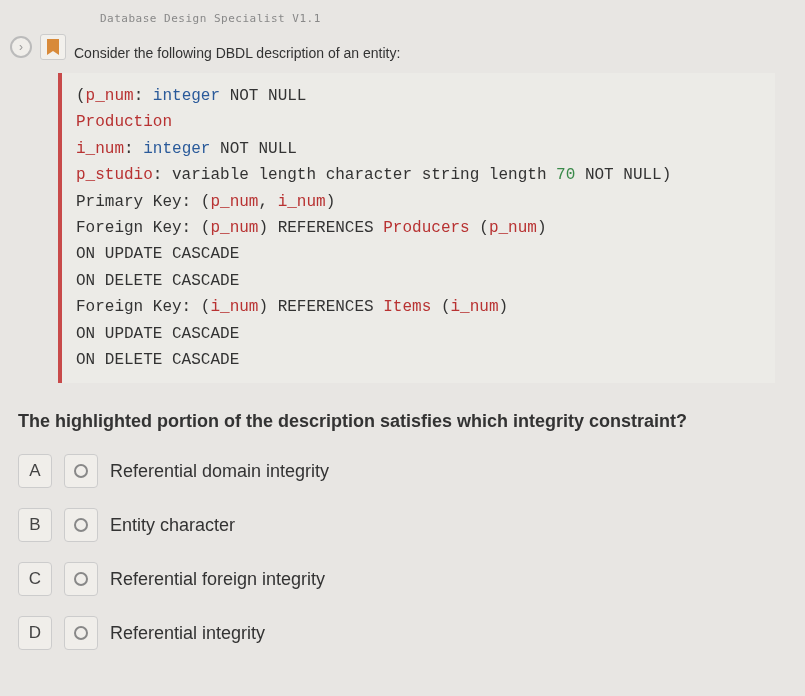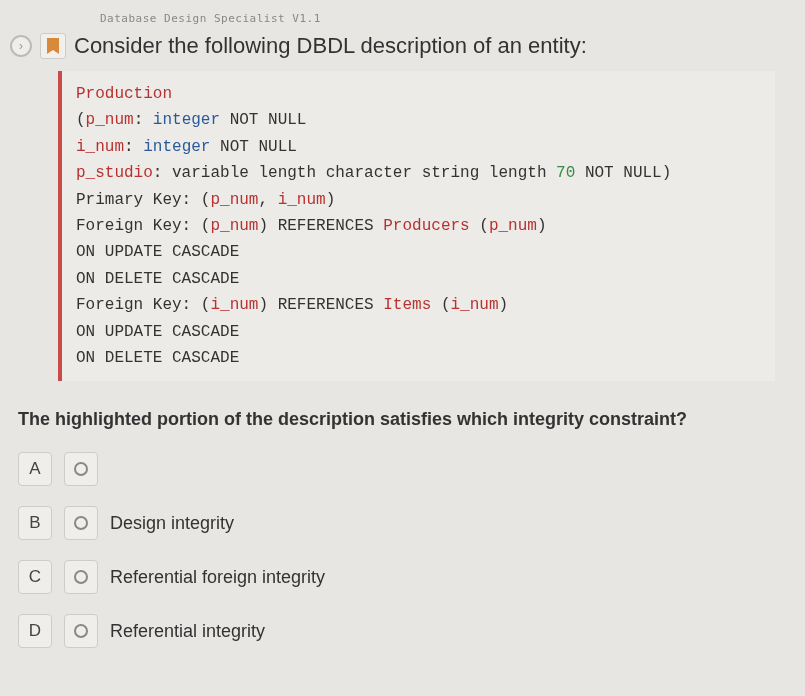--- a/index.html
+++ b/index.html
@@ -51,22 +51,23 @@
       background: #f2f0ec;
     }
     .bookmark-icon {
       width: 12px;
       height: 16px;
       background: linear-gradient(to bottom, #d88a3a 0%, #d88a3a 100%);
       clip-path: polygon(0 0, 100% 0, 100% 100%, 50% 75%, 0 100%);
       position: relative;
     }
     .question-text {
-      font-size: 22px;
+      font-size: 14px;
       color: #333;
+      margin-top: 12px;
     }
     .code-block {
       margin: 0 30px 0 58px;
       border-left: 4px solid #c84a4a;
       padding: 10px 14px 10px 14px;
       background: #ecebe7;
       font-family: "Courier New", monospace;
       font-size: 16px;
       line-height: 1.65;
       color: #333;
@@ -131,48 +132,49 @@
   <div class="nav-circle">
     <span>›</span>
   </div>
   <div class="bookmark-box">
     <div class="bookmark-icon"></div>
   </div>
   <div class="question-text">Consider the following DBDL description of an entity:</div>
 </div>
 
 <div class="code-block">
+  <div><span>(</span><span class="code-red">p_num</span><span>: </span><span class="code-blue">integer</span><span> NOT NULL</span></div>
   <div><span class="code-red">Production</span></div>
-  <div><span>(</span><span class="code-red">p_num</span><span>: </span><span class="code-blue">integer</span><span> NOT NULL</span></div>
   <div><span class="code-red">i_num</span><span>: </span><span class="code-blue">integer</span><span> NOT NULL</span></div>
   <div><span class="code-red">p_studio</span><span>: variable length character string length </span><span class="code-green">70</span><span> NOT NULL)</span></div>
   <div><span>Primary Key: (</span><span class="code-red">p_num</span><span>, </span><span class="code-red">i_num</span><span>)</span></div>
   <div><span>Foreign Key: (</span><span class="code-red">p_num</span><span>) REFERENCES </span><span class="code-red">Producers</span><span> (</span><span class="code-red">p_num</span><span>)</span></div>
   <div><span>ON UPDATE CASCADE</span></div>
   <div><span>ON DELETE CASCADE</span></div>
   <div><span>Foreign Key: (</span><span class="code-red">i_num</span><span>) REFERENCES </span><span class="code-red">Items</span><span> (</span><span class="code-red">i_num</span><span>)</span></div>
   <div><span>ON UPDATE CASCADE</span></div>
   <div><span>ON DELETE CASCADE</span></div>
 </div>
 
 <div class="follow-up">The highlighted portion of the description satisfies which integrity constraint?</div>
 
 <div class="options">
   <div class="option-row">
     <div class="option-letter">A</div>
     <div class="option-radio">
         <div class="radio-circle"></div>
       </div>
+    <div class="option-text">Referential domain integrity</div>
   </div>
   <div class="option-row">
     <div class="option-letter">B</div>
     <div class="option-radio">
         <div class="radio-circle"></div>
       </div>
-    <div class="option-text">Design integrity</div>
+    <div class="option-text">Entity character</div>
   </div>
   <div class="option-row">
     <div class="option-letter">C</div>
     <div class="option-radio">
         <div class="radio-circle"></div>
       </div>
     <div class="option-text">Referential foreign integrity</div>
   </div>
   <div class="option-row">
     <div class="option-letter">D</div>

